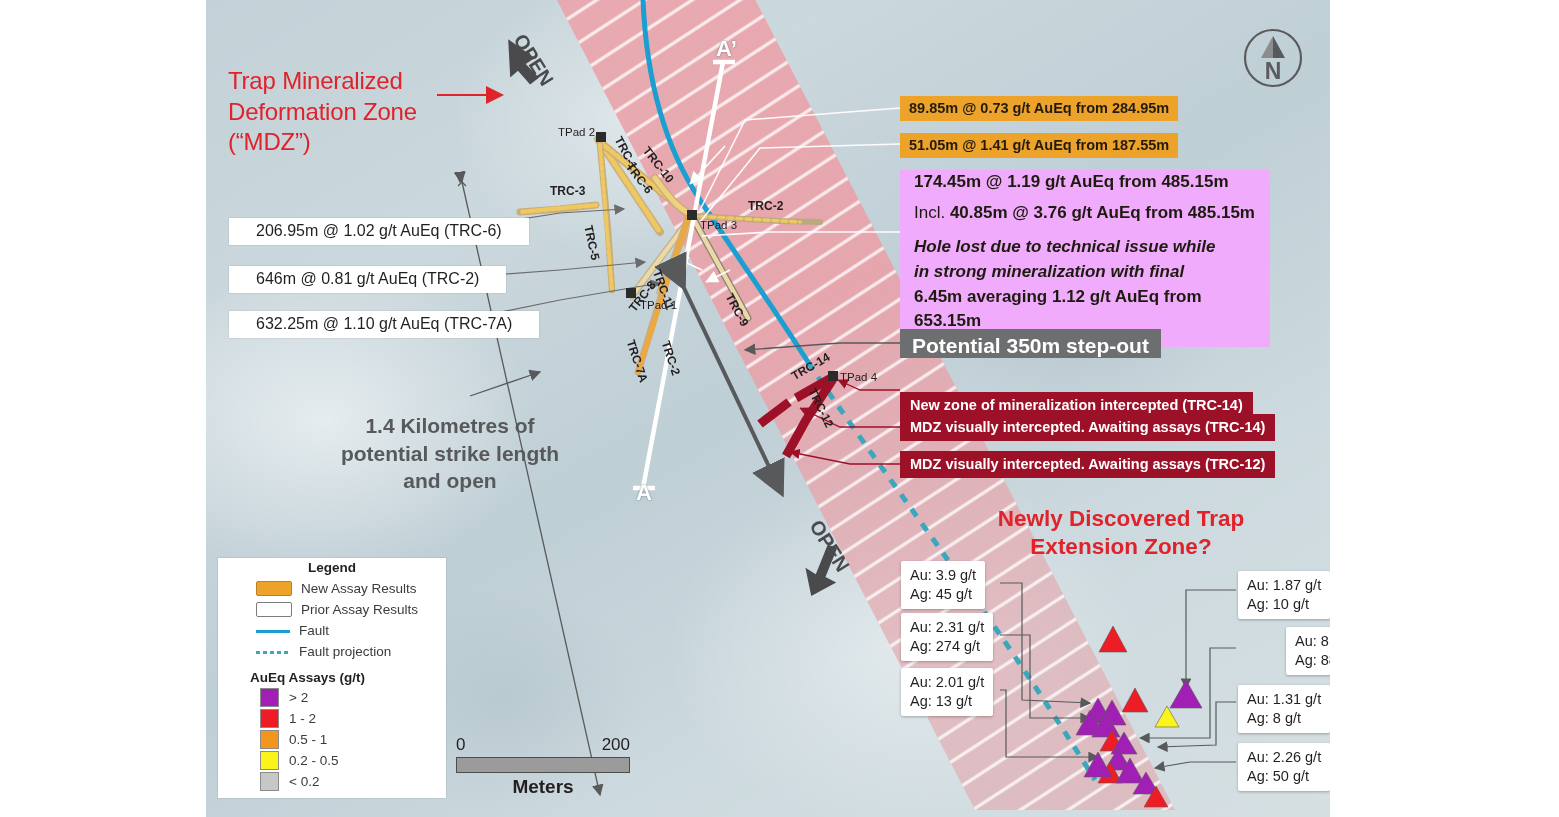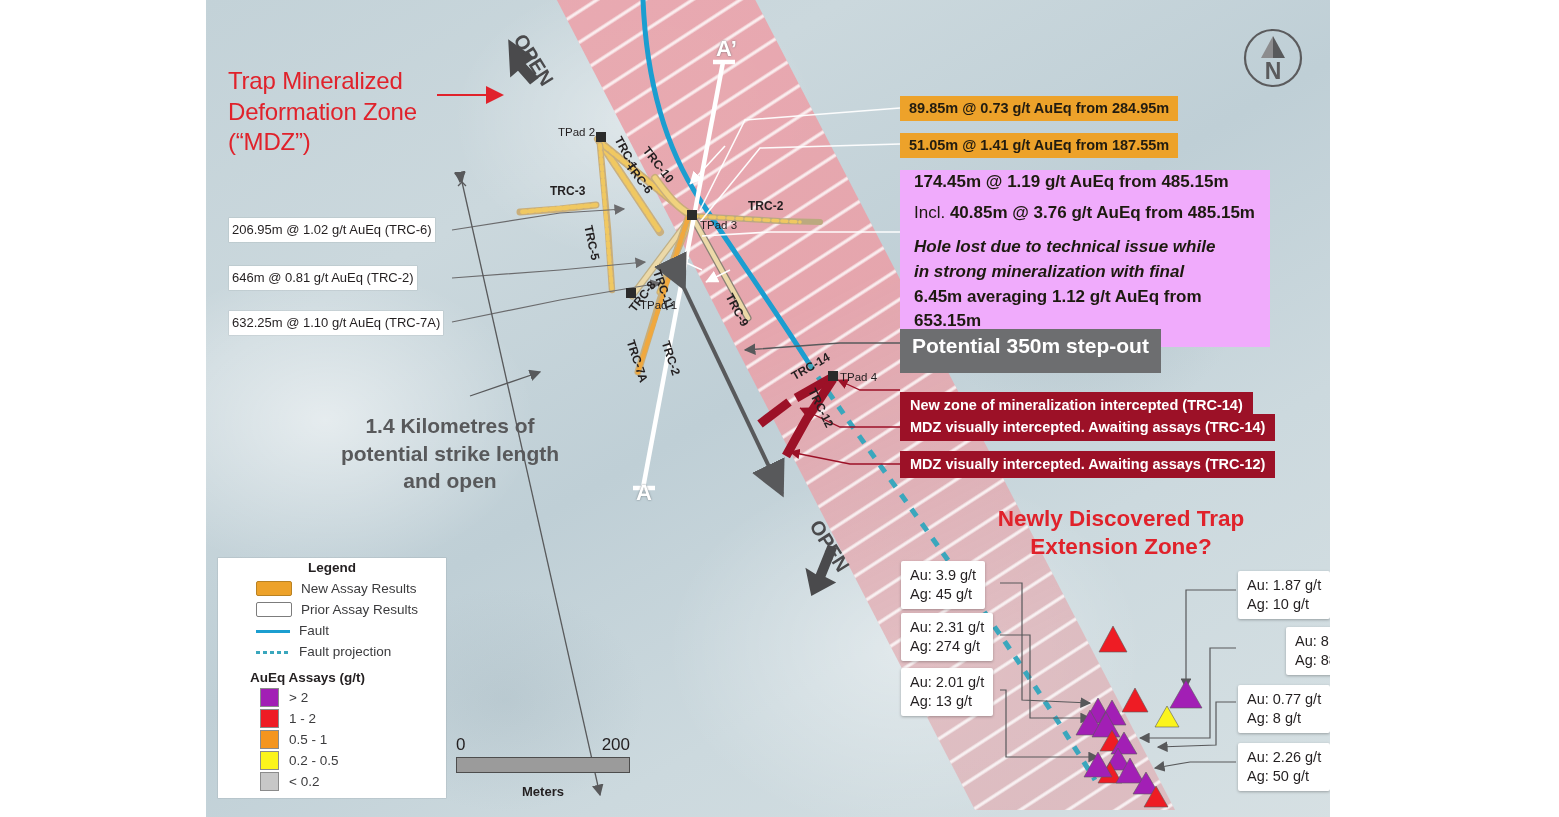--- a/index.html
+++ b/index.html
@@ -16,29 +16,29 @@
          radial-gradient(ellipse 220px 180px at 880px 300px, rgba(150,170,180,.30), rgba(255,255,255,0) 70%),
          radial-gradient(ellipse 200px 160px at 300px 700px, rgba(150,170,180,.25), rgba(255,255,255,0) 70%),
          linear-gradient(150deg,#c3d2d8 0%,#cbd8dd 25%,#bfcfd6 48%,#ccd9de 70%,#d6e0e3 100%);}
 
   
   .mdz{position:absolute;}
   #mdzband{left:0;top:-230px;width:1559px;height:1280px;}
 
   
   .box{position:absolute;box-sizing:border-box;}
-  .white-box{background:#fff;color:#231f20;font-size:13px;
-             padding:4px 3px 5px;white-space:nowrap;
+  .white-box{background:#fff;color:#231f20;font-size:16px;
+             padding:4px 27px 5px;white-space:nowrap;
              box-shadow:0 0 0 .5px rgba(0,0,0,.10);}
   .orange-box{background:#eda22a;color:#221c10;white-space:nowrap;
               padding:4px 9px 5px;font-size:14.5px;font-weight:600;}
   .orange-big{background:#f0abfc;color:#1d1a10;padding:0 14px 13px;font-size:17px;line-height:1.45;}
   .orange-big b{font-weight:700;}
   .orange-big .ital{font-style:italic;display:block;margin-top:10px;font-weight:600;}
-  .grey-box{background:#6d6e70;color:#fff;font-weight:700;font-size:21px;padding:5px 12px 15px;white-space:nowrap;}
+  .grey-box{background:#6d6e70;color:#fff;font-weight:700;font-size:21px;padding:5px 12px 0;white-space:nowrap;}
   .red-box{background:#9c1127;color:#fff;font-weight:600;font-size:14.5px;padding:5px 10px 6px;white-space:nowrap;}
   .assay-box{background:#fff;color:#231f20;font-size:14.5px;line-height:1.28;
              padding:5px 9px 6px;white-space:nowrap;border-radius:2px;
              box-shadow:0 1px 3px rgba(0,0,0,.28);}
 
   
   #mdz-title{position:absolute;left:228px;top:66px;color:#e0222b;font-weight:400;
              font-size:24px;line-height:1.28;letter-spacing:-.2px;}
   #ext-title{position:absolute;left:976px;top:505px;width:290px;text-align:center;
              color:#e0222b;font-weight:700;font-size:22.5px;line-height:1.24;}
@@ -52,21 +52,21 @@
   #legend .lrow{display:flex;align-items:center;margin:6px 0 0 38px;font-size:13.5px;color:#3b3b3d;}
   #legend .lrow .sw{width:34px;height:13px;margin-right:9px;flex:none;}
   #legend .sub{font-weight:700;font-size:13.5px;color:#231f20;margin:11px 0 3px 32px;}
   #legend .crow{display:flex;align-items:center;margin:2px 0 0 42px;font-size:13.5px;color:#3b3b3d;}
   #legend .crow .cs{width:17px;height:17px;margin-right:10px;flex:none;border:1px solid #8b8b8b;}
 
   
   #scale{position:absolute;left:456px;top:735px;width:174px;}
   #scale .nums{display:flex;justify-content:space-between;font-size:17px;color:#231f20;}
   #scale .bar{height:14px;background:#9b9b9b;border:1.5px solid #4d4d4d;margin-top:2px;}
-  #scale .cap{text-align:center;font-size:13px;color:#231f20;margin-top:11px;font-weight:600;}
+  #scale .cap{text-align:center;font-size:19px;color:#231f20;margin-top:3px;font-weight:600;}
 
   
   #north{position:absolute;left:1243px;top:28px;width:60px;height:60px;}
   #north .lbl{position:absolute;left:0;top:0;width:60px;text-align:center;
               font-weight:700;font-size:23px;color:#5b5b5d;line-height:60px;}
 
   
   .dl{position:absolute;font-weight:700;font-size:12px;color:#231f20;white-space:nowrap;}
   .pad{position:absolute;font-size:11.5px;color:#231f20;white-space:nowrap;}
   .padsq{position:absolute;width:10px;height:10px;background:#2b2b2b;}
@@ -326,21 +326,21 @@
 
   <div class="box assay-box" style="left:1238px;top:571px;">
     <div>Au: 1.87 g/t</div>
     <div>Ag: 10 g/t</div>
   </div>
   <div class="box assay-box" style="left:1238px;top:627px;margin-left:48px;">
     <div>Au: 8.22 g/t</div>
     <div>Ag: 88 g/t</div>
   </div>
   <div class="box assay-box" style="left:1238px;top:685px;">
-    <div>Au: 0.77 g/t</div>
+    <div>Au: 1.31 g/t</div>
     <div>Ag: 8 g/t</div>
   </div>
   <div class="box assay-box" style="left:1238px;top:743px;">
     <div>Au: 2.26 g/t</div>
     <div>Ag: 50 g/t</div>
   </div>
 
   <div class="padsq" style="left:596px;top:132px;"></div>
   <div class="pad" style="left:558px;top:126px;">TPad 2</div>
   <div class="padsq" style="left:626px;top:288px;"></div>

